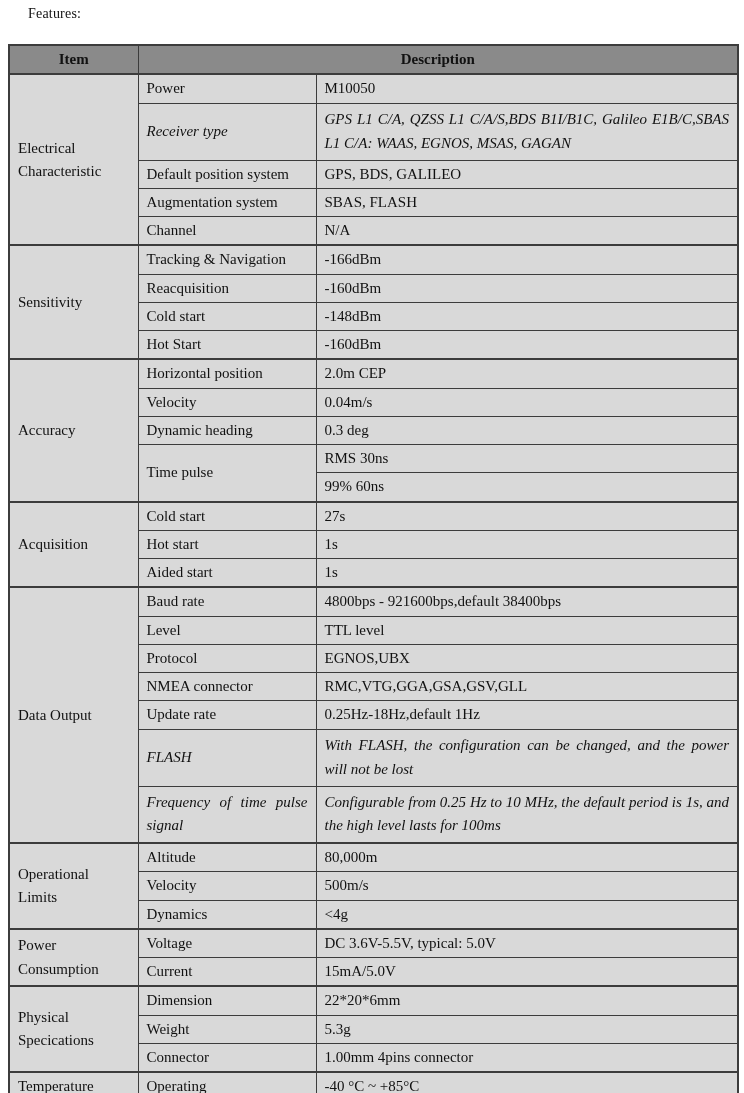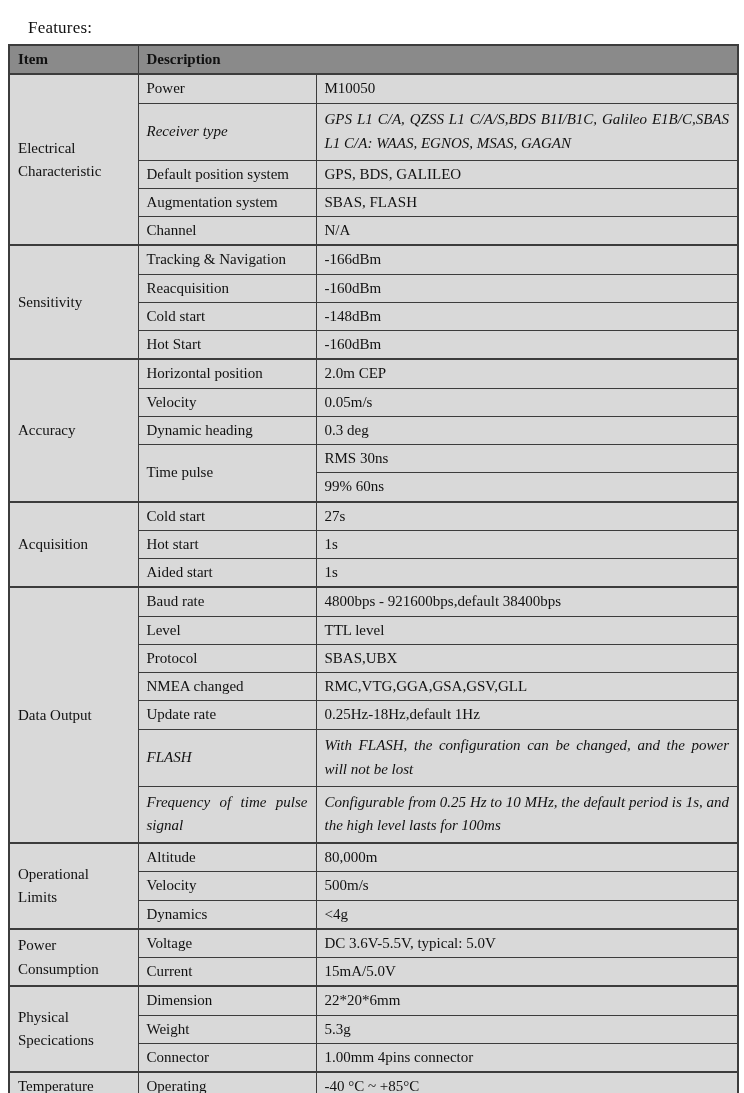--- a/index.html
+++ b/index.html
@@ -11,22 +11,22 @@
   * { box-sizing: border-box; }
   html, body {
     margin: 0; padding: 0;
     width: 744px; height: 1093px;
     background: #ffffff;
     font-family: "Liberation Serif", serif;
     color: var(--text-color);
   }
   .page { position: relative; width: 744px; height: 1093px; overflow: hidden; }
   .heading {
-    position: absolute; left: 28px; top: 18px;
-    font-size: 17px; letter-spacing: 0.2px;
+    position: absolute; left: 28px; top: 6px;
+    font-size: 14px; letter-spacing: 0.2px;
   }
   table.spec {
     position: absolute; left: 8px; top: 44px;
     width: 729px;
     border-collapse: collapse;
     border: 2px solid var(--border-color);
     table-layout: fixed;
   }
   col.c1 { width: 129px; }
   col.c2 { width: 178px; }
@@ -40,20 +40,21 @@
     padding: 2px 8px;
     background: var(--cell-bg);
     line-height: 1.55;
     overflow: hidden;
   }
   thead th {
     background: var(--header-bg);
     font-weight: bold;
     border-bottom: 2px solid var(--border-color);
     height: 26px;
+    text-align: center;
   }
   tr.r  { height: 28px; }
   tr.r2 { height: 57px; font-style: italic; }
   tr.sec > th, tr.sec > td { border-top: 2px solid var(--border-color); }
   td.jv, td.jl { text-align: justify; }
 </style>
 </head>
 <body>
 
 <div class="page">
@@ -114,21 +115,21 @@
         <td>-160dBm</td>
       </tr>
 
       <tr class="r sec">
         <td rowspan="5">Accuracy</td>
         <td>Horizontal position</td>
         <td>2.0m CEP</td>
       </tr>
       <tr class="r">
         <td>Velocity</td>
-        <td>0.05m/s</td>
+        <td>0.04m/s</td>
       </tr>
       <tr class="r">
         <td>Dynamic heading</td>
         <td>0.3 deg</td>
       </tr>
       <tr class="r">
         <td rowspan="2">Time pulse</td>
         <td>RMS 30ns</td>
       </tr>
       <tr class="r">
@@ -153,24 +154,24 @@
         <td rowspan="7">Data Output</td>
         <td>Baud rate</td>
         <td>4800bps - 921600bps,default 38400bps</td>
       </tr>
       <tr class="r">
         <td>Level</td>
         <td>TTL level</td>
       </tr>
       <tr class="r">
         <td>Protocol</td>
-        <td>SBAS,UBX</td>
-      </tr>
-      <tr class="r">
-        <td>NMEA changed</td>
+        <td>EGNOS,UBX</td>
+      </tr>
+      <tr class="r">
+        <td>NMEA connector</td>
         <td>RMC,VTG,GGA,GSA,GSV,GLL</td>
       </tr>
       <tr class="r">
         <td>Update rate</td>
         <td>0.25Hz-18Hz,default 1Hz</td>
       </tr>
       <tr class="r2">
         <td>FLASH</td>
         <td class="jv">With FLASH, the configuration can be changed, and the power will not be lost</td>
       </tr>

